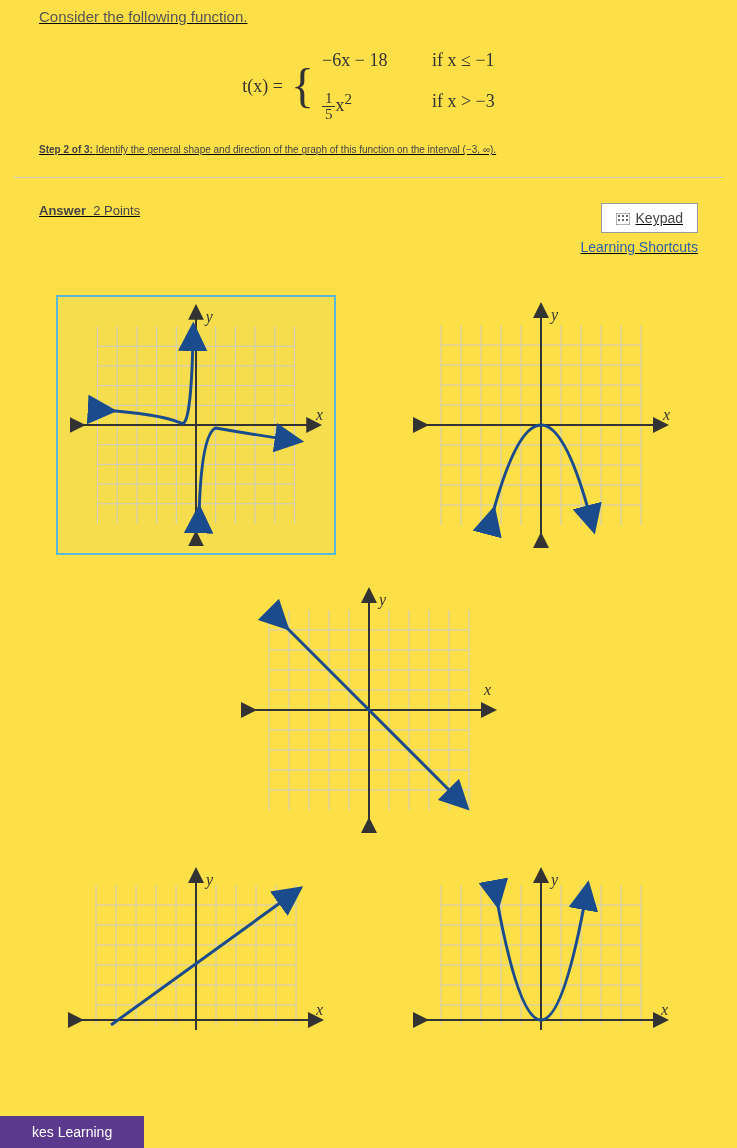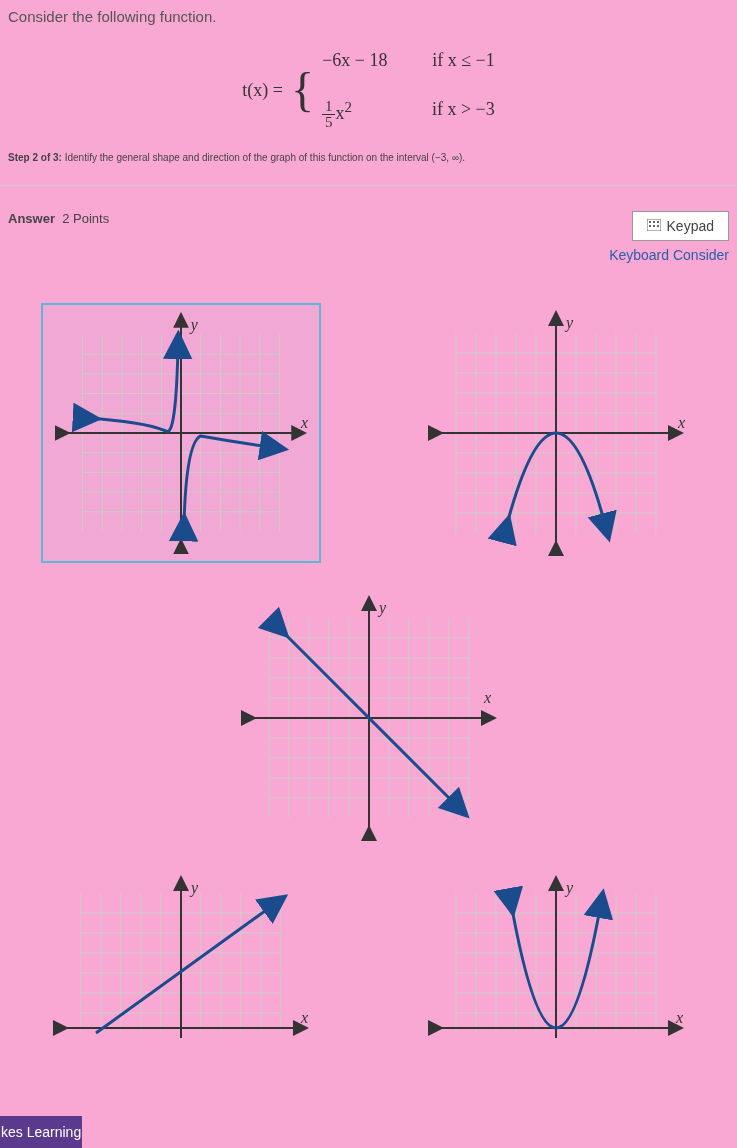--- a/index.html
+++ b/index.html
@@ -5,23 +5,24 @@
     * { margin: 0; padding: 0; box-sizing: border-box; }
     body {
       font-family: -apple-system, BlinkMacSystemFont, 'Segoe UI', sans-serif;
       background: #f0f0f0;
       width: 737px;
       height: 1148px;
       overflow: hidden;
       position: relative;
     }
     .content-area {
-      background: #f9a8d4;
-      padding: 0 8px;
+      background: #fde047;
+      padding: 0 39px;
       height: 100%;
+      text-decoration: underline;
     }
     .prompt-text {
       color: #555;
       font-size: 15px;
       padding-top: 8px;
       padding-bottom: 15px;
     }
     .equation-area {
       text-align: center;
       padding: 10px 0 20px 0;
@@ -35,22 +36,22 @@
       gap: 8px;
     }
     .brace {
       font-size: 48px;
       font-weight: 100;
       line-height: 0.8;
     }
     .pieces {
       display: flex;
       flex-direction: column;
-      align-items: flex-end;
-      gap: 28px;
+      align-items: center;
+      gap: 20px;
     }
     .piece-row {
       display: flex;
       gap: 20px;
     }
     .piece-expr { width: 90px; text-align: left; }
     .piece-cond { text-align: left; }
     .frac {
       display: inline-flex;
       flex-direction: column;
@@ -89,21 +90,21 @@
       align-items: flex-end;
       gap: 6px;
     }
     .keypad-btn {
       border: 1px solid #999;
       background: #fff;
       padding: 6px 14px;
       font-size: 14px;
       color: #444;
       display: flex;
-      align-items: flex-start;
+      align-items: center;
       gap: 6px;
       cursor: pointer;
     }
     .keypad-icon {
       width: 14px;
       height: 12px;
       display: inline-block;
     }
     .shortcuts-link {
       color: #2a5fa8;
@@ -144,21 +145,21 @@
       font-style: italic;
       font-size: 16px;
       fill: #333;
     }
     .footer-bar {
       position: absolute;
       bottom: 0;
       left: 0;
       background: #5b3a8e;
       color: #fff;
-      padding: 8px 1px;
+      padding: 8px 32px;
       font-size: 14px;
       font-weight: 500;
       border-top-right-radius: 0;
     }
   </style>
 </head>
 <body>
 
 <div class="content-area">
   <div class="prompt-text">Consider the following function.</div>
@@ -204,21 +205,21 @@
               <rect x="2" y="2" width="2" height="2" fill="#666"></rect>
               <rect x="6" y="2" width="2" height="2" fill="#666"></rect>
               <rect x="10" y="2" width="2" height="2" fill="#666"></rect>
               <rect x="2" y="6" width="2" height="2" fill="#666"></rect>
               <rect x="6" y="6" width="2" height="2" fill="#666"></rect>
               <rect x="10" y="6" width="2" height="2" fill="#666"></rect>
             </svg>
         </span>
         <span>Keypad</span>
       </button>
-      <span class="shortcuts-link">Keyboard Consider</span>
+      <span class="shortcuts-link">Learning Shortcuts</span>
     </div>
   </div>
 
   <div class="graphs-area">
 
     <div class="graph-row">
 
       <div class="graph-box selected">
         <svg class="graph-svg" viewBox="0 0 280 260">
           <defs>

